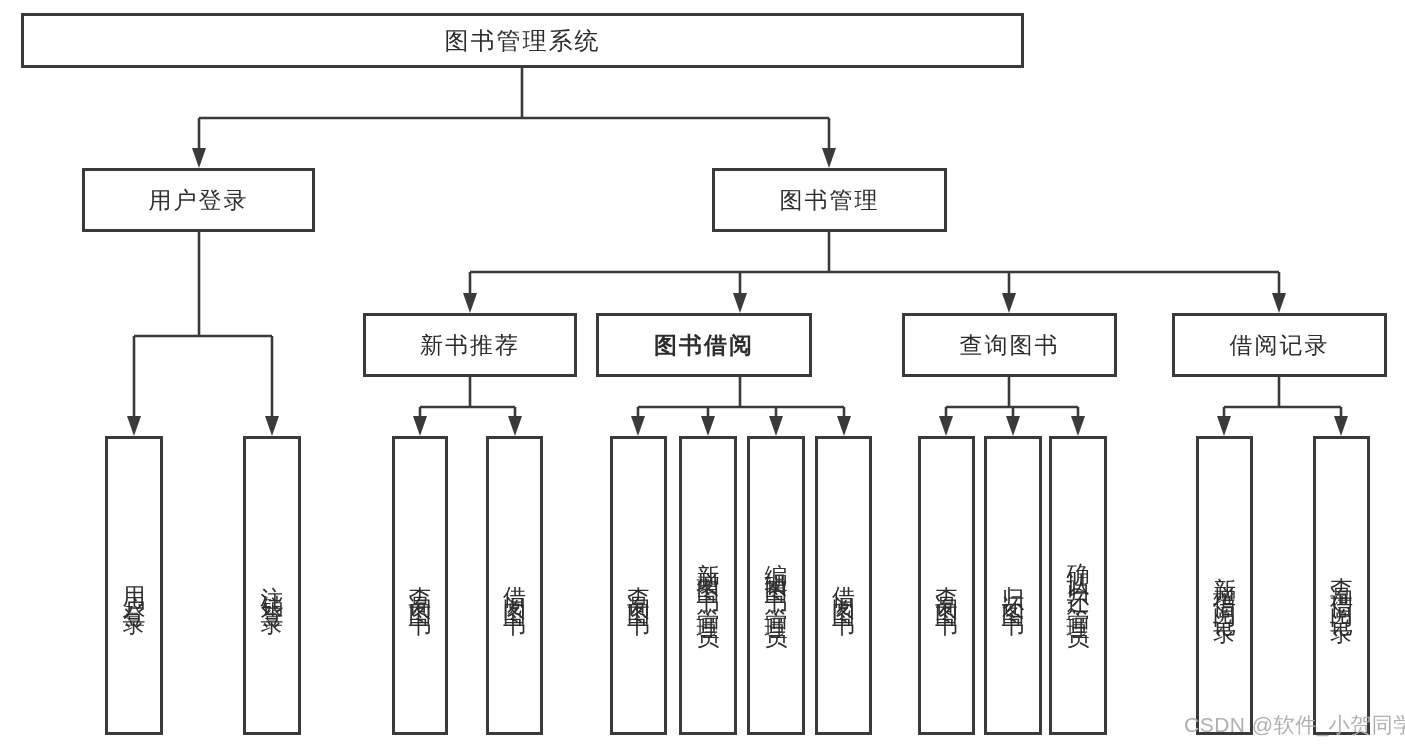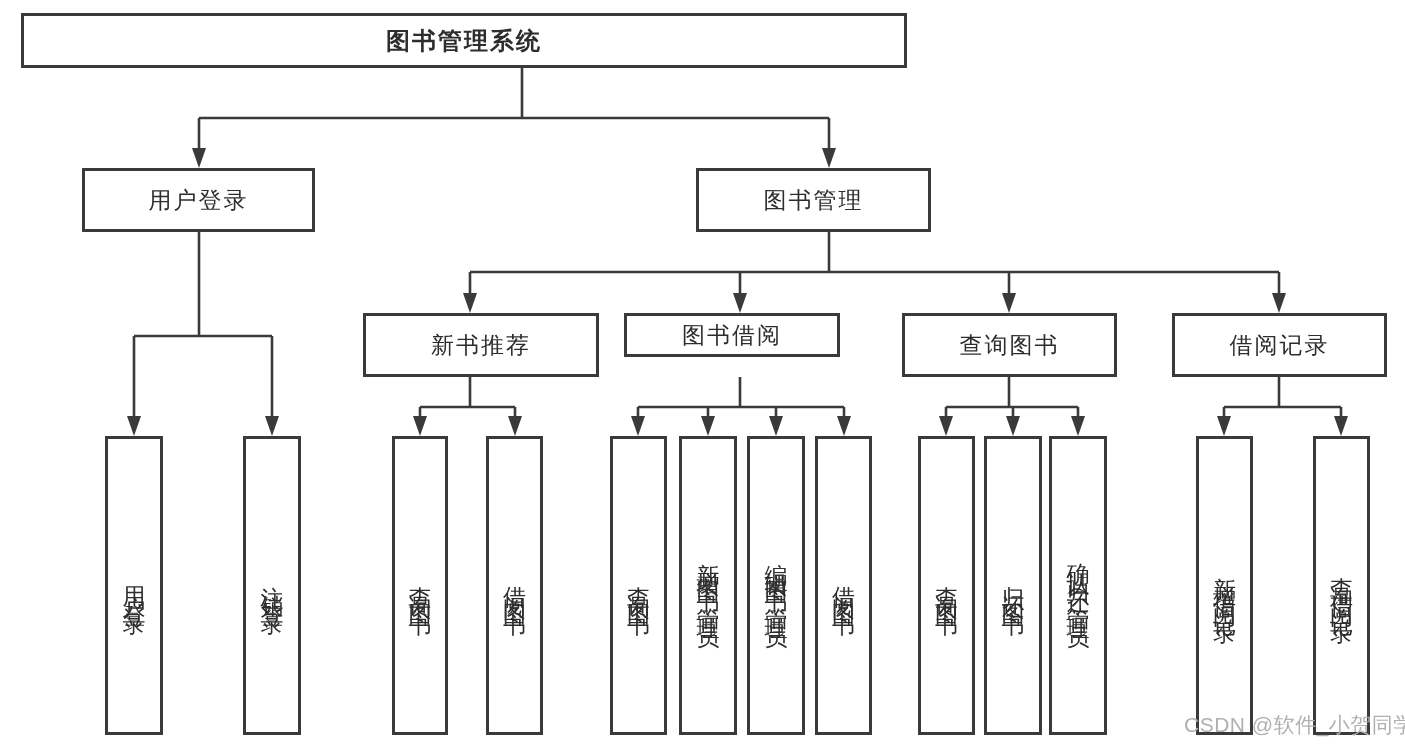--- a/index.html
+++ b/index.html
@@ -104,27 +104,27 @@
       <line x1="1013" y1="407" x2="1013" y2="420" stroke="#3a3a3a" stroke-width="2.6"></line>
       <polygon points="1006,416 1020,416 1013,436" fill="#3a3a3a"></polygon>
       <line x1="1078" y1="407" x2="1078" y2="420" stroke="#3a3a3a" stroke-width="2.6"></line>
       <polygon points="1071,416 1085,416 1078,436" fill="#3a3a3a"></polygon>
       <line x1="1224" y1="407" x2="1224" y2="420" stroke="#3a3a3a" stroke-width="2.6"></line>
       <polygon points="1217,416 1231,416 1224,436" fill="#3a3a3a"></polygon>
       <line x1="1341" y1="407" x2="1341" y2="420" stroke="#3a3a3a" stroke-width="2.6"></line>
       <polygon points="1334,416 1348,416 1341,436" fill="#3a3a3a"></polygon>
     </svg>
 
-  <div class="node h root" style="left:21px; top:13px; width:886px; height:55px;font-weight:bold;">图书管理系统</div>
+  <div class="node h root" style="left:21px; top:13px; width:1003px; height:55px;">图书管理系统</div>
 
   <div class="node h" style="left:82px; top:168px; width:233px; height:64px;">用户登录</div>
-  <div class="node h" style="left:696px; top:168px; width:235px; height:64px;">图书管理</div>
+  <div class="node h" style="left:712px; top:168px; width:235px; height:64px;">图书管理</div>
 
-  <div class="node h" style="left:363px; top:313px; width:236px; height:64px;">新书推荐</div>
-  <div class="node h" style="left:624px; top:313px; width:216px; height:44px;">图书借阅</div>
+  <div class="node h" style="left:363px; top:313px; width:214px; height:64px;">新书推荐</div>
+  <div class="node h" style="left:596px; top:313px; width:216px; height:64px;font-weight:bold;">图书借阅</div>
   <div class="node h" style="left:902px; top:313px; width:215px; height:64px;">查询图书</div>
   <div class="node h" style="left:1172px; top:313px; width:215px; height:64px;">借阅记录</div>
 
   <div class="node v" style="left:105px; top:436px; width:58px; height:299px;">
     <span class="vtext">用户登录</span>
   </div>
   <div class="node v" style="left:243px; top:436px; width:58px; height:299px;">
     <span class="vtext">注销登录</span>
   </div>
 

